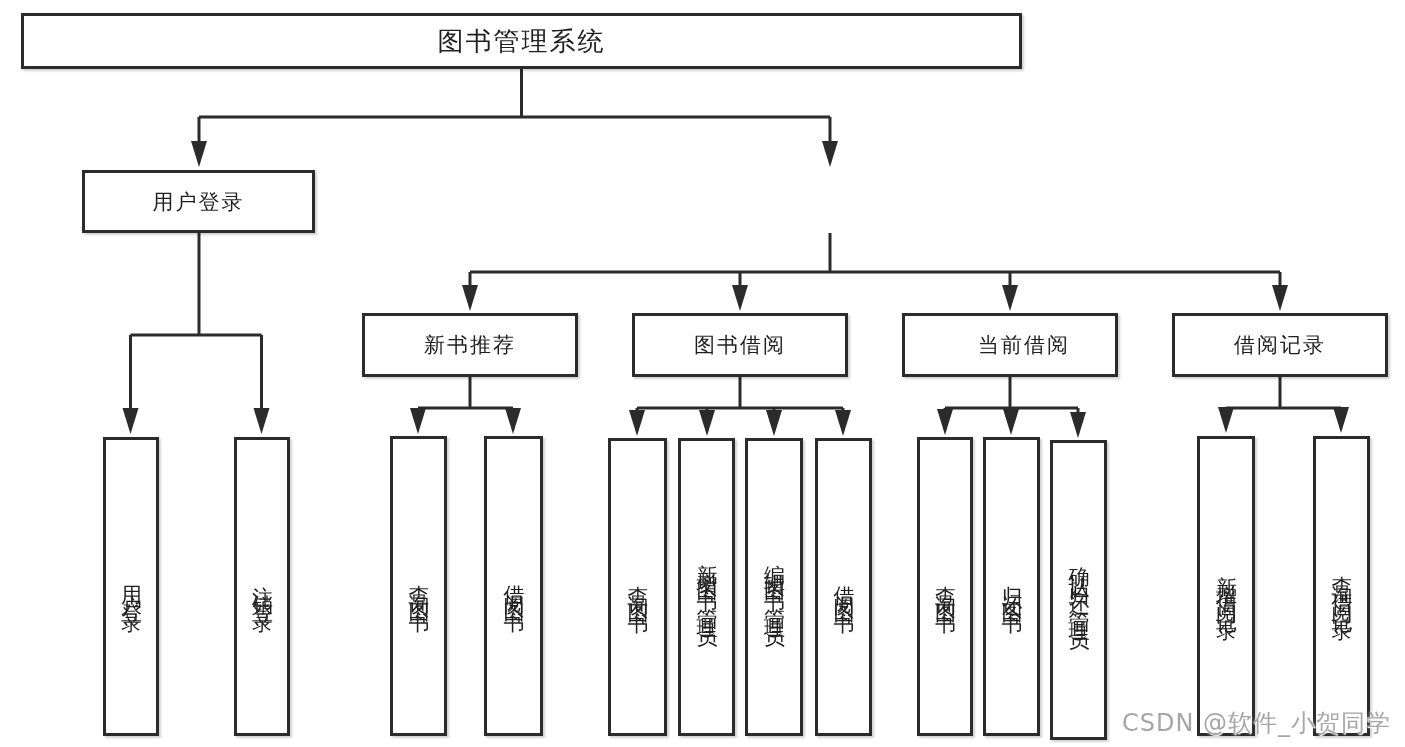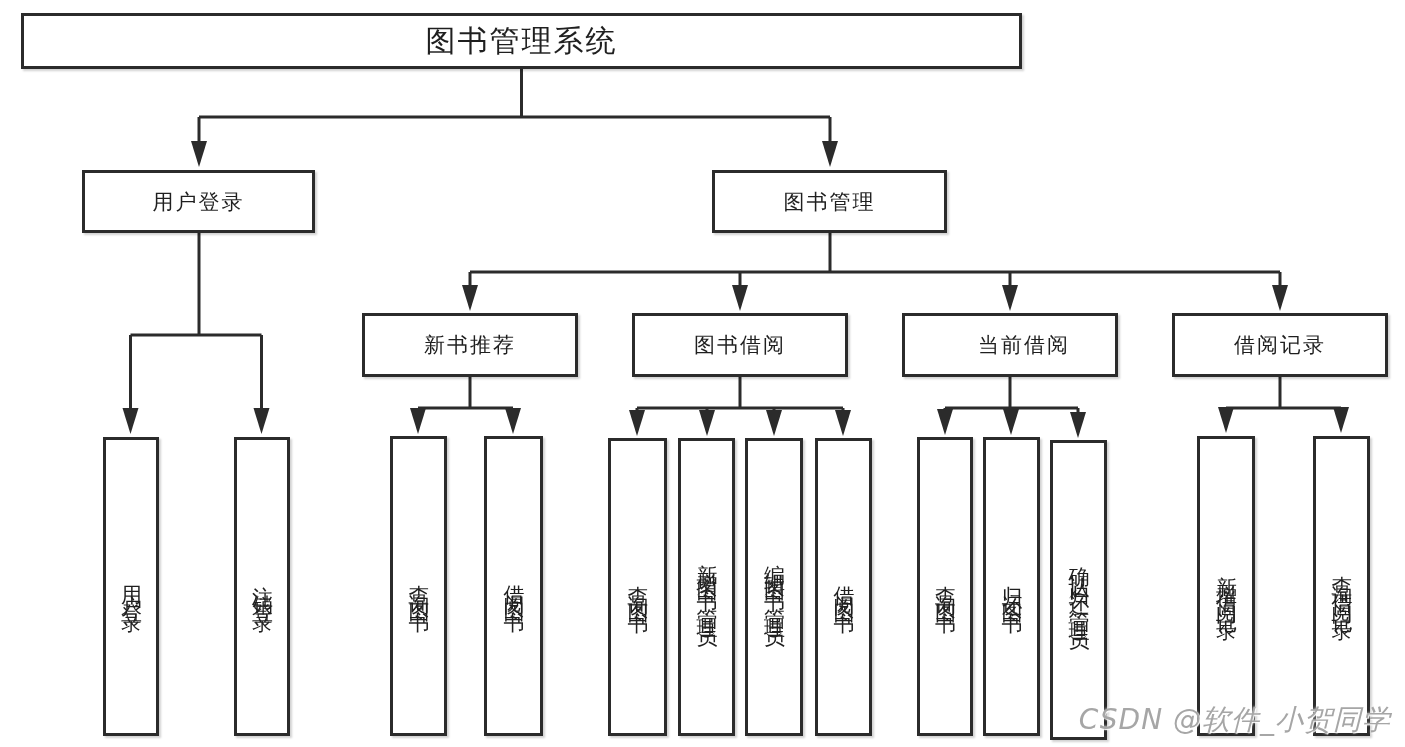--- a/index.html
+++ b/index.html
@@ -29,38 +29,37 @@
     align-items:center;
     justify-content:center;
     color:var(--text);
     box-shadow:1.5px 1.5px 2px rgba(0,0,0,0.18);
   }
   .box-h span{
     font-size:21px;
     letter-spacing:2px;
     white-space:nowrap;
   }
-  .box-root span{font-size:30px;}
+  .box-root span{font-size:26px;}
   .box-v span{
     writing-mode:vertical-rl;
     text-orientation:mixed;
     font-size:21px;
     line-height:1;
     letter-spacing:9px;
     white-space:nowrap;
   }
   .watermark{
     position:absolute;
     right:14px;bottom:8px;
-    font-size:28px;
+    font-size:24px;
     letter-spacing:1px;
     color:var(--watermark-gray);
     text-shadow:0 0 3px #fff,1px 1px 1px #fff;
     white-space:nowrap;
-    font-style:italic;
   }
 </style>
 </head>
 <body>
 
 <div class="canvas">
 
   <svg class="connectors" width="1405" height="747" viewBox="0 0 1405 747">
       <path d="M521.5 69 L521.5 117" stroke="#2b2b2b" stroke-width="3" fill="none"></path>
       <path d="M199 117 L830 117" stroke="#2b2b2b" stroke-width="3" fill="none"></path>
@@ -116,23 +115,20 @@
       <polygon points="1333,407 1349,407 1341,433" fill="#2b2b2b"></polygon>
     </svg>
 
   <div class="box box-h box-root" style="left:21px;top:13px;width:1001px;height:56px;">
     <span>图书管理系统</span>
   </div>
 
   <div class="box box-h" style="left:82px;top:170px;width:233px;height:63px;">
     <span>用户登录</span>
   </div>
-  <div class="box box-h" style="left:712px;top:170px;width:235px;height:63px;">
-    <span>图书管理</span>
-  </div>
 
   <div class="box box-h" style="left:632px;top:313px;width:216px;height:64px;">
     <span>图书借阅</span>
   </div>
   <div class="box box-h" style="left:362px;top:313px;width:216px;height:64px;">
     <span>新书推荐</span>
   </div>
   <div class="box box-h" style="left:902px;top:313px;width:216px;height:64px;padding-left:28px;">
     <span>当前借阅</span>
   </div>

